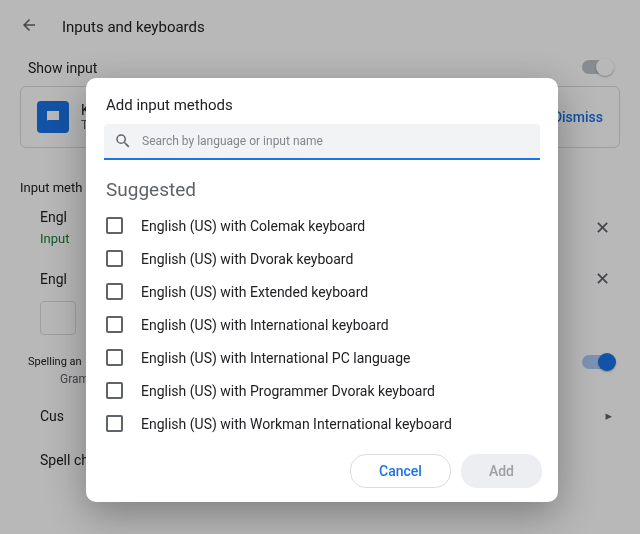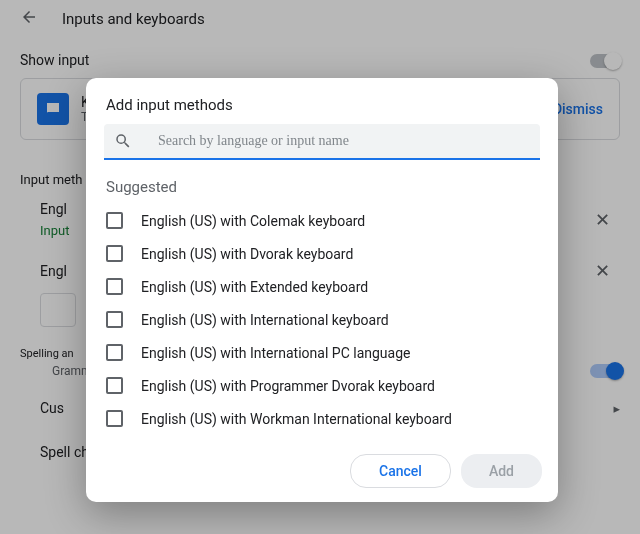--- a/index.html
+++ b/index.html
@@ -2,23 +2,23 @@
 <html><head>
 <meta charset="utf-8">
 <style>
   * { box-sizing: border-box; margin: 0; padding: 0; font-family: Roboto, "Segoe UI", Arial, sans-serif; }
   html, body { width: 640px; height: 534px; overflow: hidden; background: #fff; }
   .page { position: relative; width: 640px; height: 534px; background: #fff; }
 
   
   .bg { position: absolute; inset: 0; filter: none; }
   .overlay { position: absolute; inset: 0; background: rgba(0,0,0,0.28); }
-  .bg-header { display:flex; align-items:center; padding: 8px 20px 12px 20px; font-size:15px; color:#202124; }
+  .bg-header { display:flex; align-items:center; padding: 16px 20px 12px 20px; font-size:15px; color:#202124; }
   .bg-header .back { margin-right: 24px; }
-  .bg-row { display:flex; align-items:flex-end; justify-content:space-between; padding: 10px 20px; font-size:14px; color:#202124; }
+  .bg-row { display:flex; align-items:flex-start; justify-content:space-between; padding: 10px 28px; font-size:14px; color:#202124; }
   .bg-card { margin: 0 20px 14px 20px; border:1px solid #dadce0; border-radius:6px; padding:14px 16px; display:flex; align-items:center; }
   .bg-card .icon-box { width:32px; height:32px; background:#1a73e8; border-radius:4px; margin-right:12px; display:flex; align-items:center; justify-content:center; }
   .bg-card .icon-box svg { fill:#fff; }
   .bg-card .dismiss { margin-left:auto; color:#1a73e8; font-weight:500; font-size:14px; }
   .bg-section-label { padding: 18px 20px 0 20px; font-size:13px; color:#202124; }
   .bg-item { display:flex; align-items:center; padding: 14px 30px 0 40px; font-size:14px; }
   .bg-item .title { color:#202124; }
   .bg-item .sub { color:#188038; font-size:13px; padding-top:6px; }
   .bg-item .x { margin-left:auto; font-size:18px; color:#5f6368; }
   .bg-add { margin:12px 40px; border:1px solid #dadce0; border-radius:4px; width:36px; height:34px; }
@@ -28,23 +28,23 @@
   .switch-on { width:30px; height:14px; border-radius:8px; background:#aecbfa; position:relative; }
   .switch-on::after { content:""; position:absolute; width:18px; height:18px; background:#1a73e8; border-radius:50%; top:-2px; right:-4px; box-shadow:0 1px 2px rgba(0,0,0,.3); }
   .caret { color:#5f6368; font-size:13px; }
 
   
   .dialog { position:absolute; left:86px; top:78px; width:472px; height:424px; background:#fff; border-radius:10px; box-shadow:0 12px 40px rgba(0,0,0,.32); display:flex; flex-direction:column; overflow:hidden; }
   .dialog-title { padding:18px 20px 10px 20px; font-size:15px; color:#202124; }
   .search-wrap { margin:0 18px 4px 18px; }
   .search { display:flex; align-items:center; background:#f1f3f4; border-bottom:2px solid #1a73e8; border-radius:4px 4px 0 0; padding:8px 10px; }
   .search svg { fill:#5f6368; flex:0 0 auto; }
-  .search input { border:none; outline:none; background:transparent; font-size:14px; color:#202124; margin-left:26px; width:100%;font-family:Liberation Serif, serif; }
+  .search input { border:none; outline:none; background:transparent; font-size:12px; color:#202124; margin-left:10px; width:100%; }
   .search input::placeholder { color:#80868b; }
-  .suggested-label { padding:14px 20px 8px 20px; font-size:15px; color:#5f6368; }
+  .suggested-label { padding:14px 20px 8px 20px; font-size:19px; color:#5f6368; }
   .list { flex:1 1 auto; overflow:hidden; }
   .opt { display:flex; align-items:center; padding:8px 20px; font-size:14px; color:#202124; }
   .chk { width:17px; height:17px; border:2px solid #5f6368; border-radius:2px; margin-right:18px; flex:0 0 auto; }
   .actions { display:flex; justify-content:flex-end; gap:10px; padding:12px 16px 14px 16px; }
   .btn { height:34px; padding:0 28px; border-radius:16px; font-size:14px; font-weight:500; display:flex; align-items:center; cursor:pointer; }
   .btn-cancel { border:1px solid #dadce0; background:#fff; color:#1a73e8; }
   .btn-add { border:none; background:#eceef1; color:#9aa0a6; }
 </style>
 </head>
 <body>

